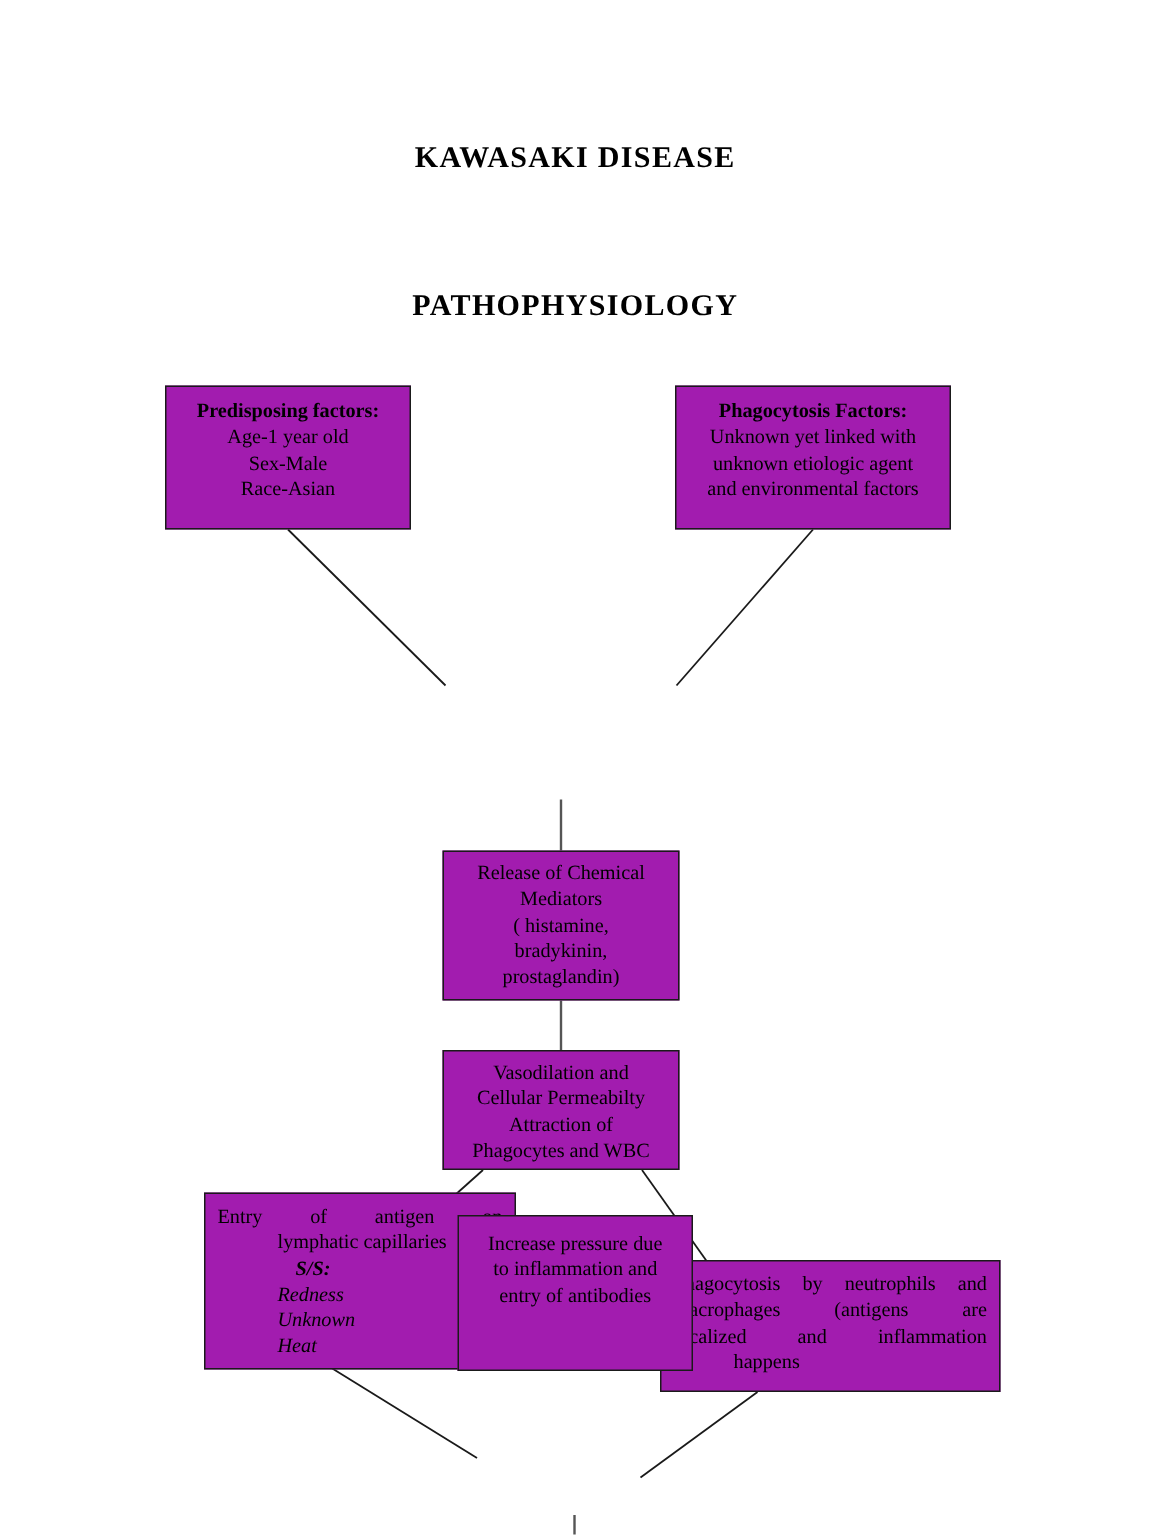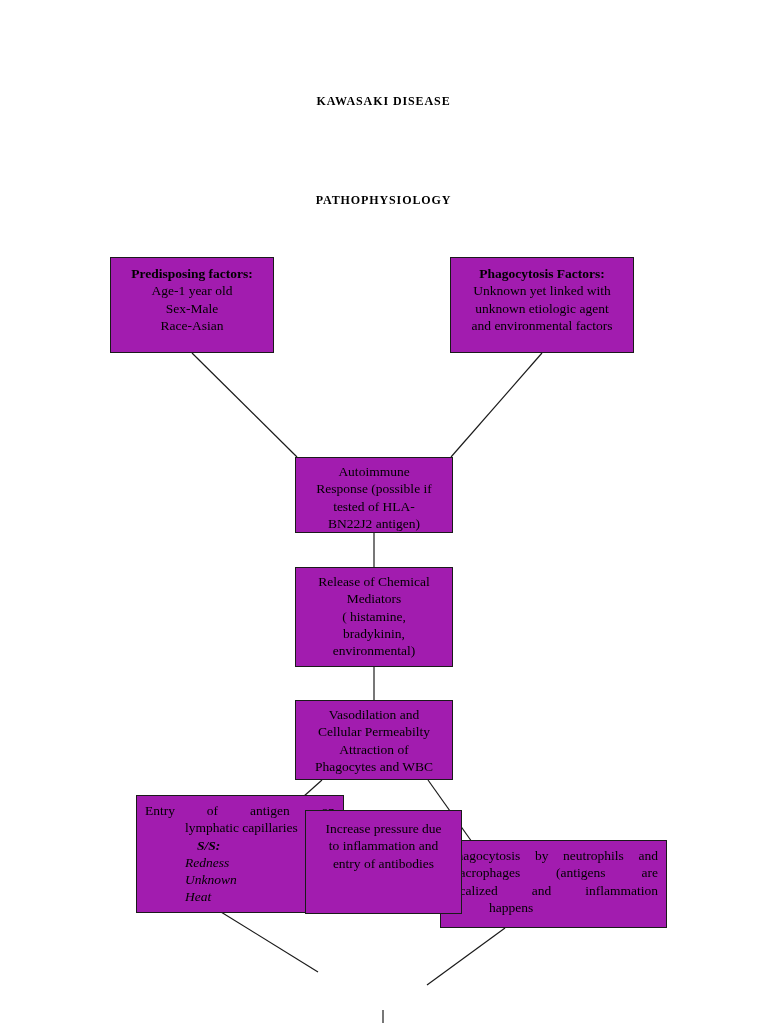--- a/index.html
+++ b/index.html
@@ -26,21 +26,21 @@
   }
 
   
   .doc-title {
     position: absolute;
     left: 0;
     width: 767px;
     text-align: center;
     font-weight: bold;
     letter-spacing: 0.9px;
-    font-size: 12px;
+    font-size: 20px;
     font-family: "Liberation Serif", "DejaVu Serif", serif;
   }
   .doc-title.t1 { top: 94px; }
   .doc-title.t2 { top: 193px; }
 
   
   .node {
     position: absolute;
     background: #a21caf;
     border: 1.3px solid #1a1a1a;
@@ -128,33 +128,27 @@
     <span class="ln">Race-Asian</span>
   </div>
 
   <div class="node center" id="node-precipitating">
     <span class="ln hd">Phagocytosis Factors:</span>
     <span class="ln">Unknown yet linked with</span>
     <span class="ln">unknown etiologic agent</span>
     <span class="ln">and environmental factors</span>
   </div>
 
-  <div class="node center" id="node-autoimmune">
-    <span class="ln">Autoimmune</span>
-    <span class="ln">Response (possible if</span>
-    <span class="ln">tested of HLA-</span>
-    <span class="ln">BN22J2 antigen)</span>
-  </div>
 
   <div class="node center" id="node-mediators">
     <span class="ln">Release of Chemical</span>
     <span class="ln">Mediators</span>
     <span class="ln">( histamine,</span>
     <span class="ln">bradykinin,</span>
-    <span class="ln">environmental)</span>
+    <span class="ln">prostaglandin)</span>
   </div>
 
   <div class="node center" id="node-vasodilation">
     <span class="ln">Vasodilation and</span>
     <span class="ln">Cellular Permeabilty</span>
     <span class="ln">Attraction of</span>
     <span class="ln">Phagocytes and WBC</span>
   </div>
 
   <div class="node" id="node-entry">

